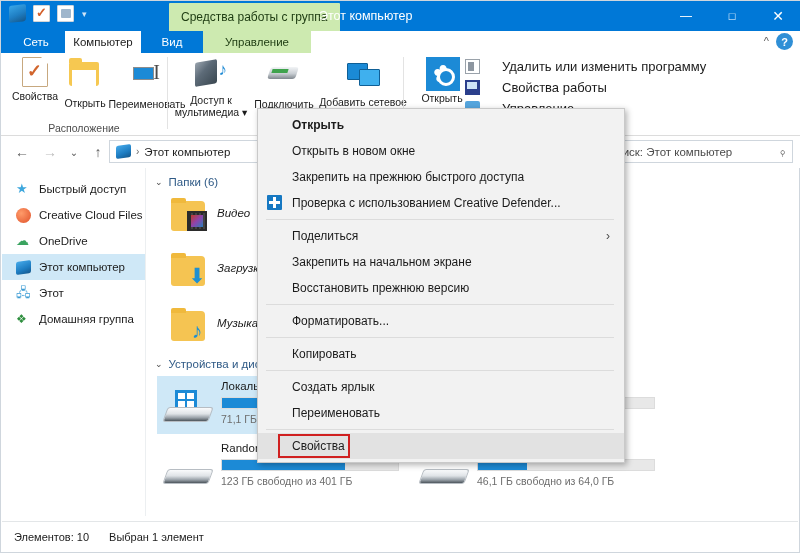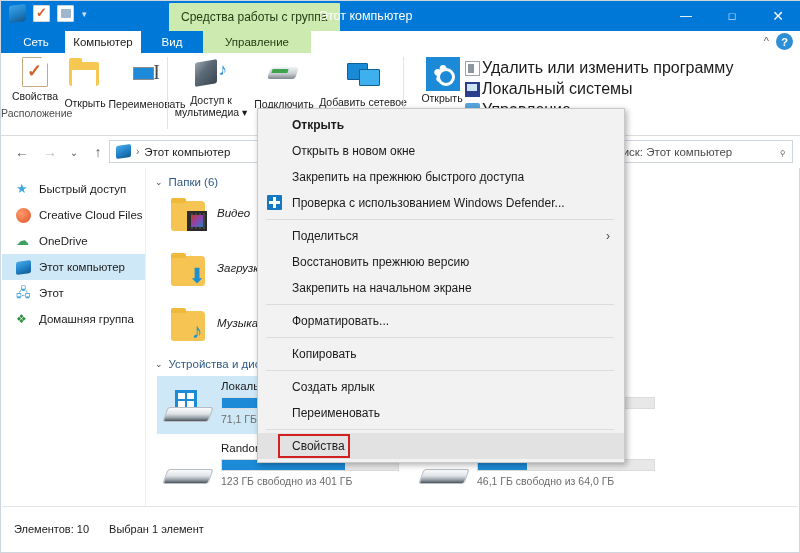--- a/index.html
+++ b/index.html
@@ -63,21 +63,21 @@
   .help-ico { position:absolute; right:8px; top:2px; width:17px; height:17px; border-radius:50%; background:#2f8fd6; color:#fff; font-size:11px; display:flex; align-items:center; justify-content:center; font-weight:bold; }
   .chev-up { position:absolute; right:32px; top:4px; font-size:11px; color:#5a5a5a; }
 
   
   .ribbon {
     position:absolute; left:0; top:52px; width:800px; height:83px;
     background:#fff; border-bottom:1px solid #dcdcdc;
   }
   .rgroup { position:absolute; top:0; height:83px; }
   .rgroup .gtitle {
-    position:absolute; bottom:17px; left:0; width:100%; text-align:left;
+    position:absolute; bottom:2px; left:0; width:100%; text-align:center;
     font-size:10.5px; color:#4d4d4d;
   }
   .sep { position:absolute; top:4px; width:1px; height:72px; background:#e3e3e3; }
 
   .bigbtn { position:absolute; top:4px; width:56px; text-align:center; }
   .bigbtn .lbl { font-size:10.5px; color:#1b1b1b; line-height:12px; margin-top:3px; }
   .bi { width:32px; height:32px; margin:0 auto; position:relative; }
 
   .ic-props { background:#fff; border:1.5px solid #c7a87f; border-radius:1px; width:26px; height:30px; }
   .ic-props:before { content:""; position:absolute; right:-1px; top:-1px; border-width:0 7px 7px 0; border-style:solid; border-color:transparent #fff transparent transparent; }
@@ -102,21 +102,21 @@
   .ic-connect:after { content:""; position:absolute; left:4px; top:6px; width:16px; height:4px; background:#3fa34d; transform:skewX(-18deg); }
 
   .ic-netdrive { width:32px; height:26px; margin-top:4px; position:relative; }
   .ic-netdrive:before { content:""; position:absolute; left:0; top:2px; width:19px; height:15px; background:#1b8ad6; border:1.5px solid #0f5f96; border-radius:1px; }
   .ic-netdrive:after { content:""; position:absolute; left:12px; top:8px; width:19px; height:15px; background:#3fb0ee; border:1.5px solid #0f5f96; border-radius:1px; }
 
   .ic-gear { width:34px; height:34px; background:#1c8ad6; position:relative; margin:0 auto; }
   .ic-gear:after { content:"✿"; position:absolute; inset:0; color:#fff; font-size:24px; display:flex; align-items:center; justify-content:center; }
   .ic-gear:before { content:""; position:absolute; left:11px; top:11px; width:12px; height:12px; background:#1c8ad6; border:3px solid #fff; border-radius:50%; z-index:2; }
 
-  .smallrow { position:absolute; display:flex; align-items:center; gap:2px; font-size:16px; color:#1b1b1b; }
+  .smallrow { position:absolute; display:flex; align-items:center; gap:22px; font-size:13px; color:#1b1b1b; }
   .si { width:15px; height:15px; position:relative; flex:none; }
   .si-uninst { background:#fff; border:1px solid #9aa2aa; }
   .si-uninst:after { content:""; position:absolute; left:2px; top:2px; width:6px; height:9px; background:#8d96a0; }
   .si-sysprops { background:#2b3f8c; }
   .si-sysprops:after { content:""; position:absolute; left:2px; top:2px; width:10px; height:7px; background:#cfe4f7; }
   .si-manage { background:#55a5dd; border-radius:2px; }
 
   
   .addrrow { position:absolute; left:0; top:135px; width:800px; height:32px; background:#fff; }
   .navbtn { position:absolute; top:5px; width:22px; height:22px; display:flex; align-items:center; justify-content:center; font-size:14px; color:#5a5a5a; }
@@ -179,21 +179,21 @@
   .dwin:after { content:""; position:absolute; left:12px; top:3px; width:7px; height:6px; background:#fff; }
   .dwin .b2 { position:absolute; left:3px; top:11px; width:7px; height:6px; background:#fff; }
   .dwin .b3 { position:absolute; left:12px; top:11px; width:7px; height:6px; background:#fff; }
 
   .drive-name { position:absolute; left:64px; top:4px; font-size:11.5px; color:#1b1b1b; }
   .bar-out { position:absolute; left:64px; top:21px; width:178px; height:12px; background:#e8e8e8; border:1px solid #dcdcdc; }
   .bar-in { height:100%; background:#1c8ad6; }
   .drive-sub { position:absolute; left:64px; top:37px; font-size:10.5px; color:#6d6d6d; }
 
   
-  .statusbar { position:absolute; left:1px; right:1px; bottom:1px; height:45px; background:#fff; border-top:1px solid #e3e6e8; display:flex; align-items:center; gap:20px; padding-left:12px; font-size:11px; color:#1b1b1b; }
+  .statusbar { position:absolute; left:1px; right:1px; bottom:1px; height:30px; background:#fff; border-top:1px solid #e3e6e8; display:flex; align-items:center; gap:20px; padding-left:12px; font-size:11px; color:#1b1b1b; }
 
   
   .ctxmenu {
     position:absolute; left:256px; top:107px; width:368px;
     background:#f2f2f2; border:1px solid #c9c9c9;
     box-shadow:2px 2px 6px rgba(0,0,0,0.30);
     padding:3px 0;
     z-index:50;
   }
   .ctxitem { height:26px; display:flex; align-items:center; padding-left:34px; font-size:12px; color:#1b1b1b; position:relative; }
@@ -299,21 +299,21 @@
             <div class="ic-gear"></div>
           </div>
         <div class="lbl">Открыть</div>
       </div>
       <div class="smallrow" style="left:60px; top:6px;">
         <span class="si si-uninst"></span>
         <span>Удалить или изменить программу</span>
       </div>
       <div class="smallrow" style="left:60px; top:27px;">
         <span class="si si-sysprops"></span>
-        <span>Локальный системы</span>
+        <span>Свойства работы</span>
       </div>
       <div class="smallrow" style="left:60px; top:48px;">
         <span class="si si-manage"></span>
         <span>Управление</span>
       </div>
     </div>
   </div>
 
   <div class="addrrow">
     <div class="navbtn nav-back">←</div>
@@ -463,32 +463,32 @@
     <div class="ctxitem">
       <span>Открыть в новом окне</span>
     </div>
     <div class="ctxitem">
       <span>Закрепить на прежнюю быстрого доступа</span>
     </div>
     <div class="ctxitem">
       <span class="ctx-ico">
           <span class="defender" style="display:block"></span>
         </span>
-      <span>Проверка с использованием Windows Defender...</span>
+      <span>Проверка с использованием Creative Defender...</span>
     </div>
     <div class="ctxdiv"></div>
     <div class="ctxitem">
       <span>Поделиться</span>
       <span class="submenu-arrow">›</span>
     </div>
     <div class="ctxitem">
+      <span>Закрепить на начальном экране</span>
+    </div>
+    <div class="ctxitem">
       <span>Восстановить прежнюю версию</span>
-    </div>
-    <div class="ctxitem">
-      <span>Закрепить на начальном экране</span>
     </div>
     <div class="ctxdiv"></div>
     <div class="ctxitem">
       <span>Форматировать...</span>
     </div>
     <div class="ctxdiv"></div>
     <div class="ctxitem">
       <span>Копировать</span>
     </div>
     <div class="ctxdiv"></div>

